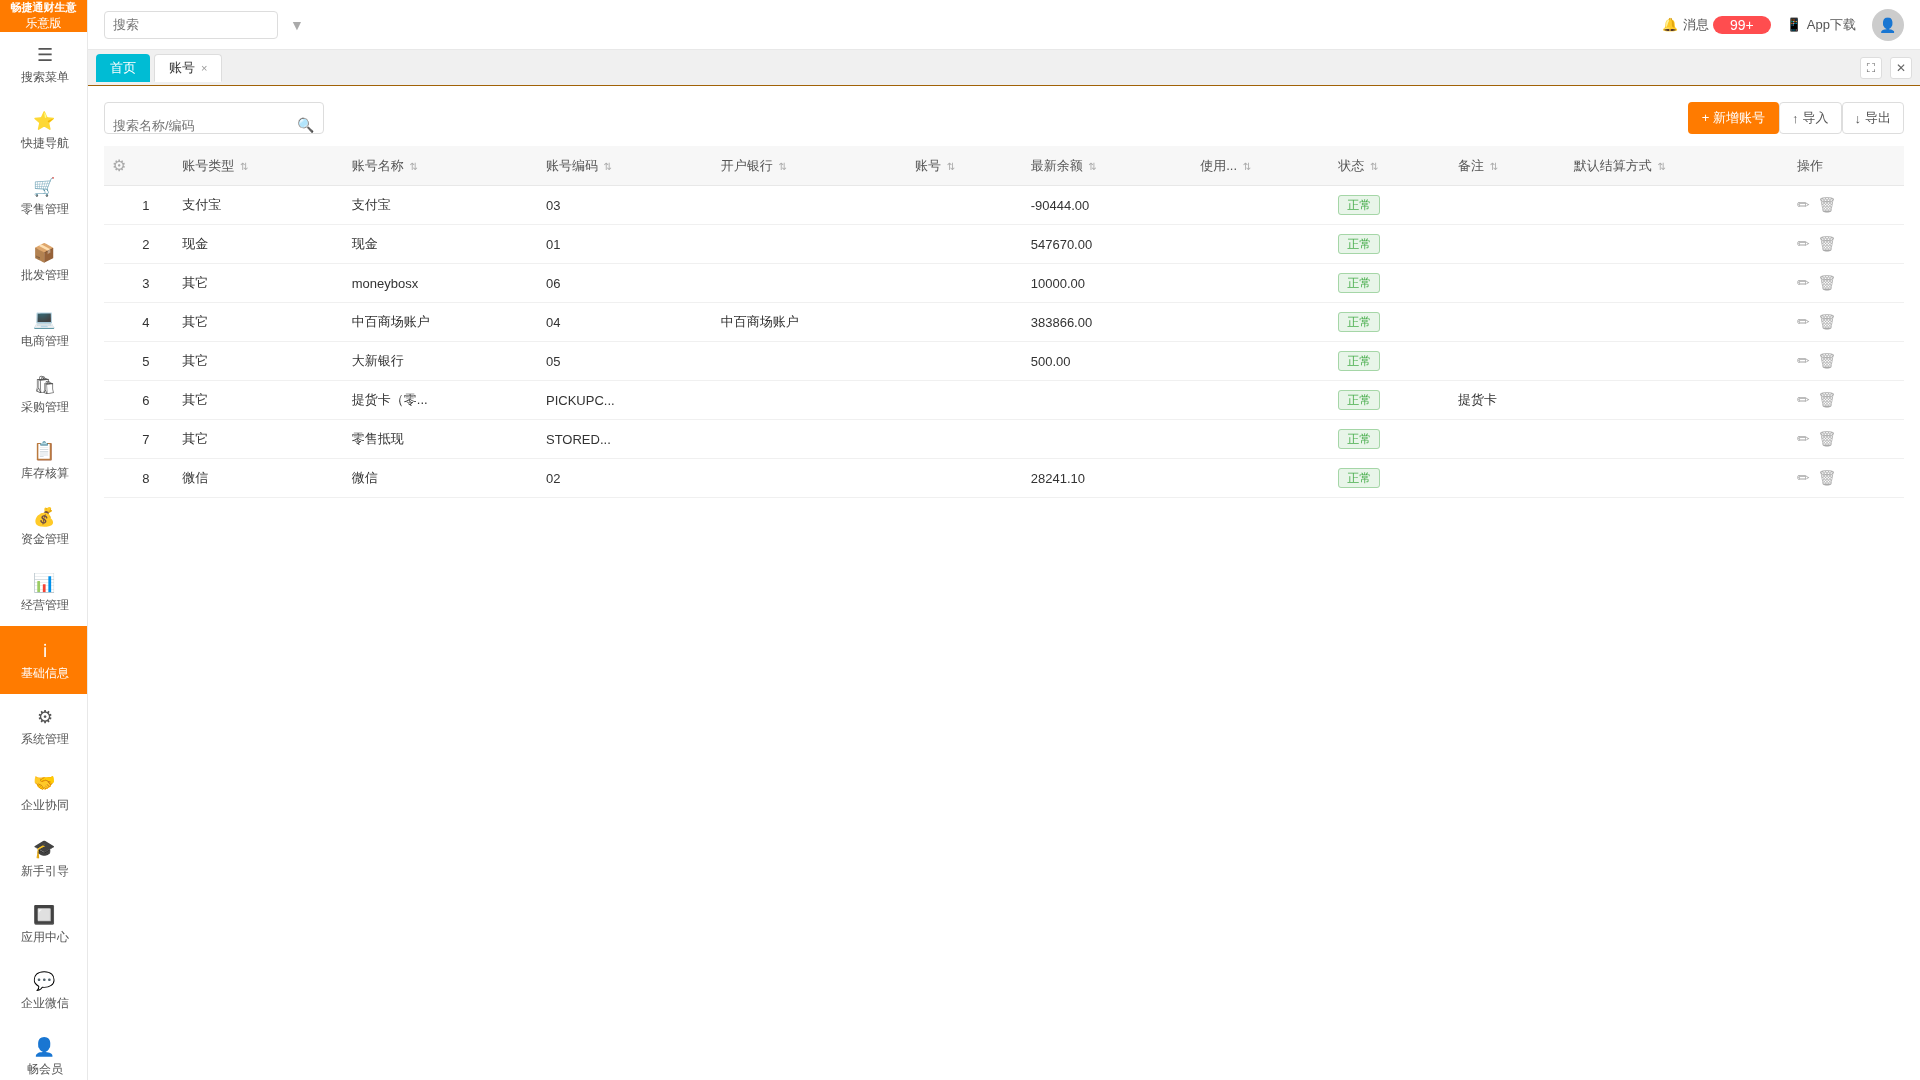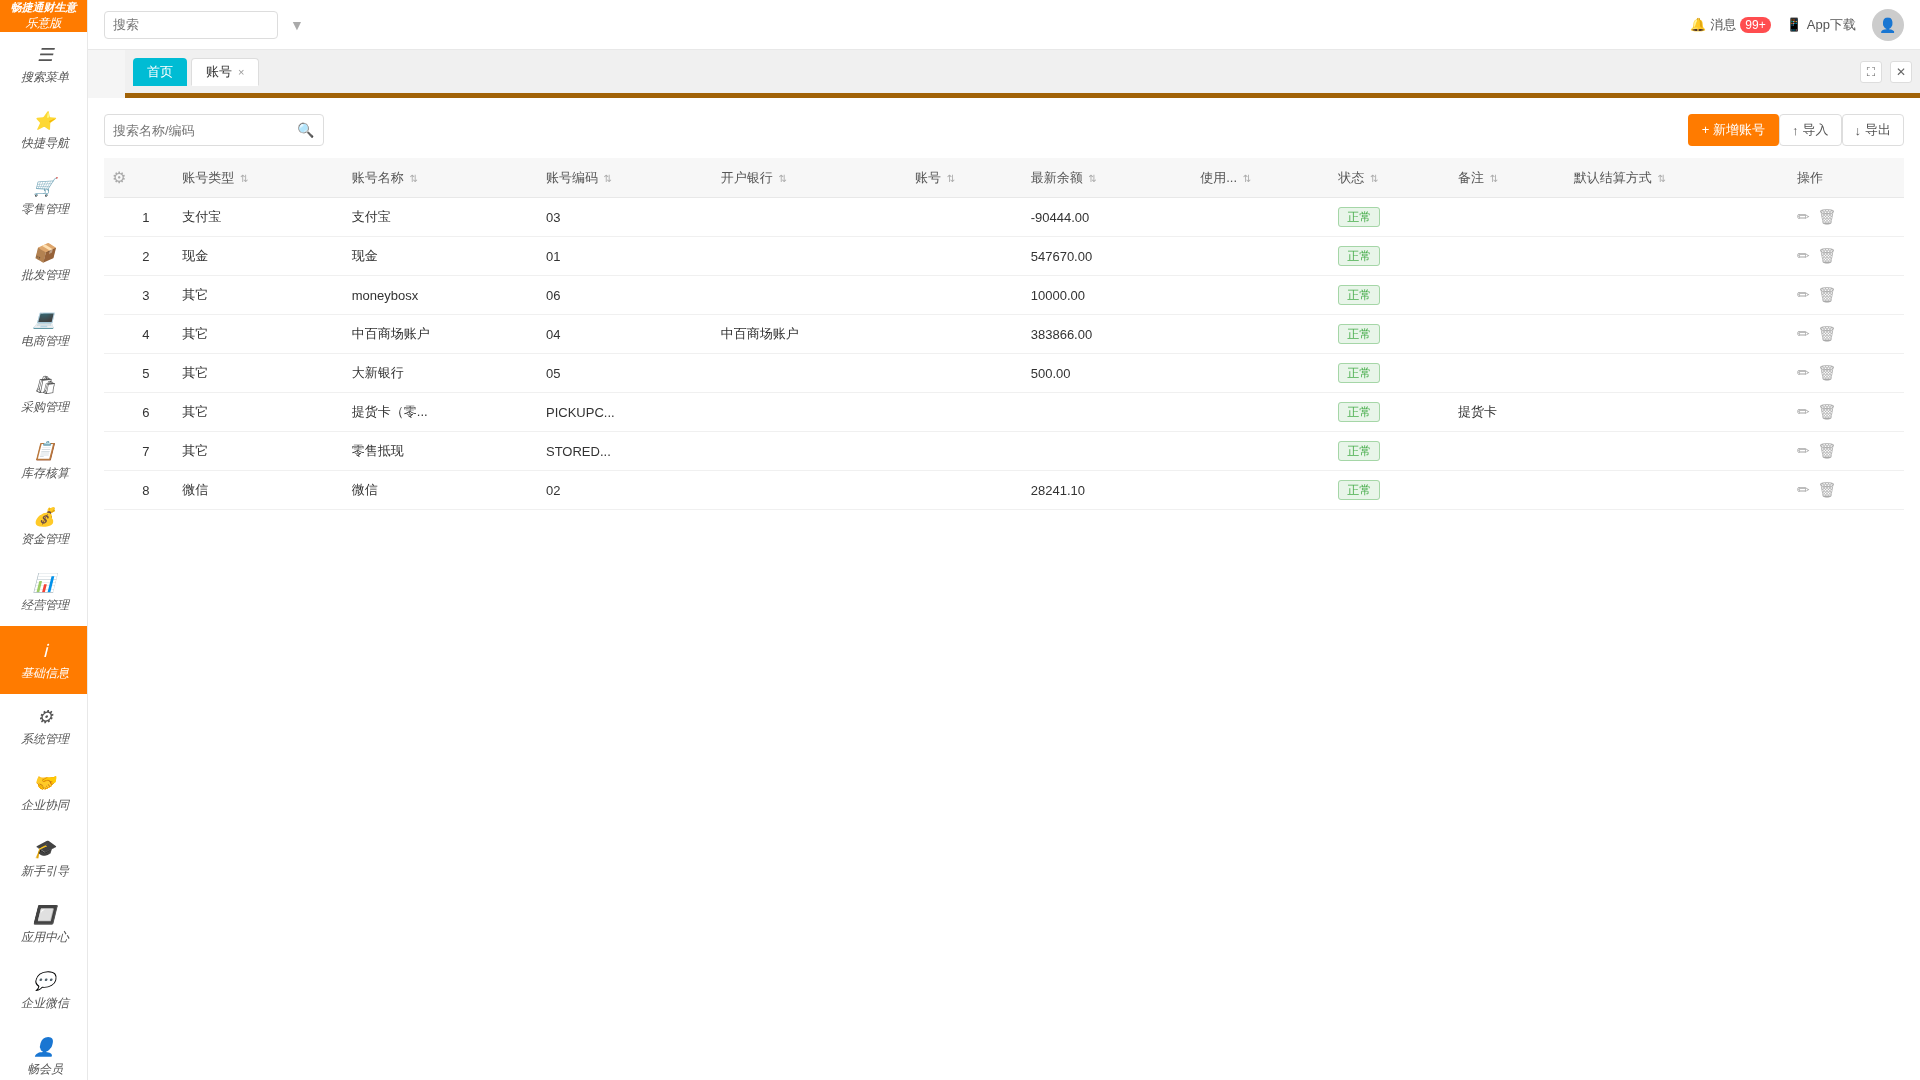--- a/index.html
+++ b/index.html
@@ -8,21 +8,20 @@
     
     #sidebar {
       width: 88px;
       background: #fff;
       border-right: 1px solid #e8e8e8;
       display: flex;
       flex-direction: column;
       align-items: center;
       padding-top: 0;
       flex-shrink: 0;
-      font-style: italic;
     }
     #logo-area {
       width: 100%;
       background: #ff7b00;
       display: flex;
       align-items: center;
       justify-content: center;
       height: 50px;
       flex-direction: column;
     }
@@ -77,38 +76,37 @@
       border: 1px solid #ddd;
       border-radius: 4px;
       padding: 0 8px;
       font-size: 13px;
     }
     #topbar-right { display: flex; align-items: center; gap: 16px; }
     .topbar-btn {
       display: flex; align-items: center; gap: 4px; cursor: pointer; color: #555; font-size: 13px;
     }
     .badge {
-      background: #ff4d4f; color: #fff; font-size: 12px; border-radius: 10px;
-      padding: 1px 5px; min-width: 18px; text-align: right;
+      background: #ff4d4f; color: #fff; font-size: 14px; border-radius: 10px;
+      padding: 1px 17px; min-width: 18px; text-align: right;
     }
     #avatar {
       width: 32px; height: 32px; border-radius: 50%; background: #ccc;
       overflow: hidden; display: flex; align-items: center; justify-content: center;
     }
 
     
     #tabs {
       background: #f0f0f0;
-      height: 48px;
+      height: 36px;
       display: flex;
       align-items: center;
       padding: 0 8px;
-      border-bottom: 5px solid #a16207;
+      border-bottom: 1px solid #a16207;
       flex-shrink: 0;
-      margin-left: 37px;
     }
     .tab {
       height: 28px;
       display: flex;
       align-items: center;
       padding: 0 14px;
       border-radius: 4px 4px 0 0;
       cursor: pointer;
       font-size: 13px;
       gap: 6px;
@@ -137,21 +135,21 @@
 
     
     #toolbar {
       display: flex;
       align-items: center;
       justify-content: space-between;
       margin-bottom: 12px;
     }
     #search-box {
       display: flex;
-      align-items: center;
+      align-items: flex-end;
       border: 1px solid #ddd;
       border-radius: 4px;
       padding: 0 8px;
       height: 32px;
       width: 220px;
       background: #fff;
     }
     #search-input {
       border: none; outline: none; flex: 1; font-size: 13px; background: transparent;
     }

